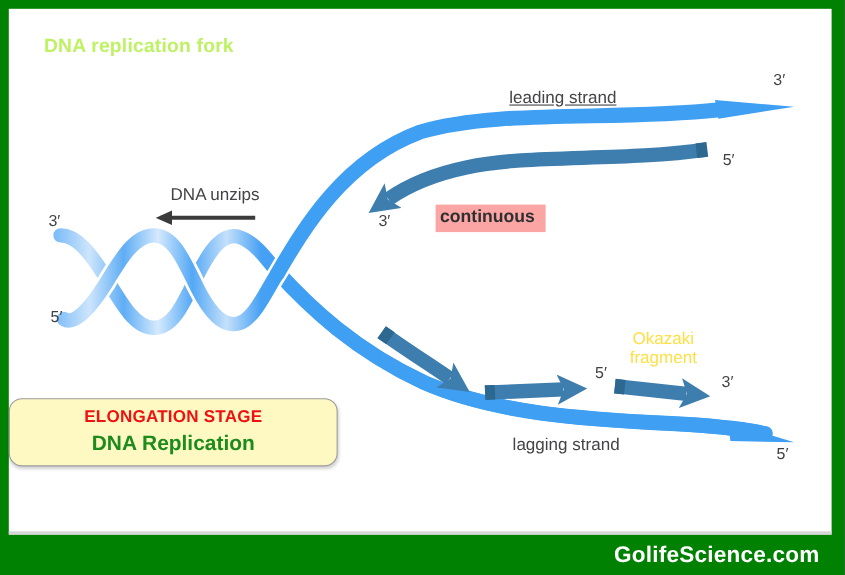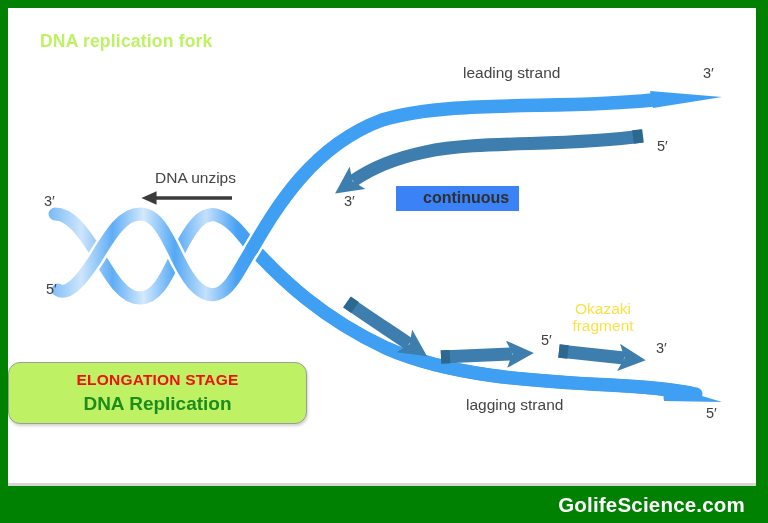--- a/index.html
+++ b/index.html
@@ -17,30 +17,30 @@
   .lbl{
     position:absolute;color:#434446;font-size:15.5px;line-height:1.1;
     white-space:nowrap;
   }
   .prime{font-size:14.5px;color:#3f4042;}
   .title{
     position:absolute;left:40px;top:31px;font-size:17.5px;font-weight:bold;
     color:#bef264;letter-spacing:.2px;
   }
   .mode-tag{
-    position:absolute;background:#3b82f6;color:#2e2f31;font-weight:bold;
-    font-size:16px;padding:3px 10px 4px 27px;
+    position:absolute;background:#fca5a5;color:#2e2f31;font-weight:bold;
+    font-size:16px;padding:3px 10px 4px 4px;
   }
   .okazaki{
     position:absolute;left:558px;top:300px;width:90px;text-align:center;
     color:#fde047;font-size:15.5px;line-height:1.12;
   }
   #stage-box{
     position:absolute;left:8px;top:362px;width:299px;height:62px;
-    background:#bef264;border:1.5px solid #9c9c9c;border-radius:12px;
+    background:#fef9c3;border:1.5px solid #9c9c9c;border-radius:12px;
     box-shadow:1px 2px 3px rgba(0,0,0,.18);
     display:flex;flex-direction:column;align-items:center;justify-content:center;
     gap:4px;
   }
   #stage-box .line1{font-size:15.5px;font-weight:bold;color:#ee1111;letter-spacing:.2px;}
   #stage-box .line2{font-size:19px;font-weight:bold;color:#1d8c1d;}
   #footer-bar{
     position:absolute;left:0;bottom:0;width:768px;height:36px;
     display:flex;align-items:center;justify-content:flex-end;
     padding-right:23px;
@@ -103,21 +103,21 @@
     <path d="M 441 357 L 450 356.6" fill="none" stroke="#2d6890" stroke-width="13.4"></path>
 
     <path d="M 559 351 L 624 358" fill="none" stroke="#3e7eae" stroke-width="13" marker-end="url(#headBig)"></path>
     <path d="M 559 351 L 568 352" fill="none" stroke="#2d6890" stroke-width="13.4"></path>
 
     <path d="M 232 198 L 146 198" fill="none" stroke="#3b3b3b" stroke-width="3.6" marker-end="url(#headThin)"></path>
   </svg>
 
   <div class="title">DNA replication fork</div>
 
-  <div class="lbl" style="left:463px;top:64px;">leading strand</div>
+  <div class="lbl" style="left:463px;top:81px;text-decoration:underline;">leading strand</div>
   <div class="lbl prime" style="left:703px;top:66px;">3′</div>
   <div class="lbl prime" style="left:657px;top:139px;">5′</div>
   <div class="mode-tag" style="left:396px;top:186px;">continuous</div>
   <div class="lbl prime" style="left:344px;top:194px;">3′</div>
 
   <div class="lbl" style="left:155px;top:169px;">DNA unzips</div>
   <div class="lbl prime" style="left:44px;top:194px;">3′</div>
   <div class="lbl prime" style="left:46px;top:282px;">5′</div>
 
 

